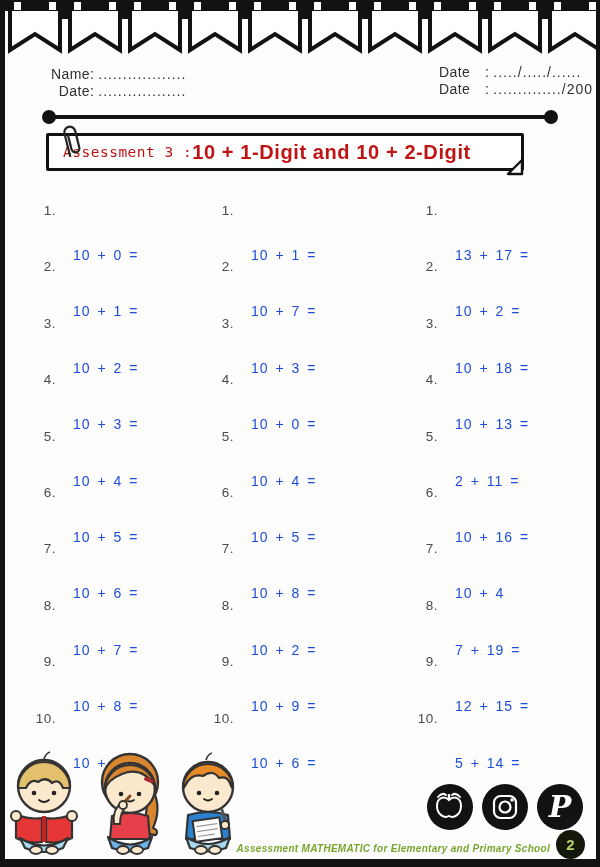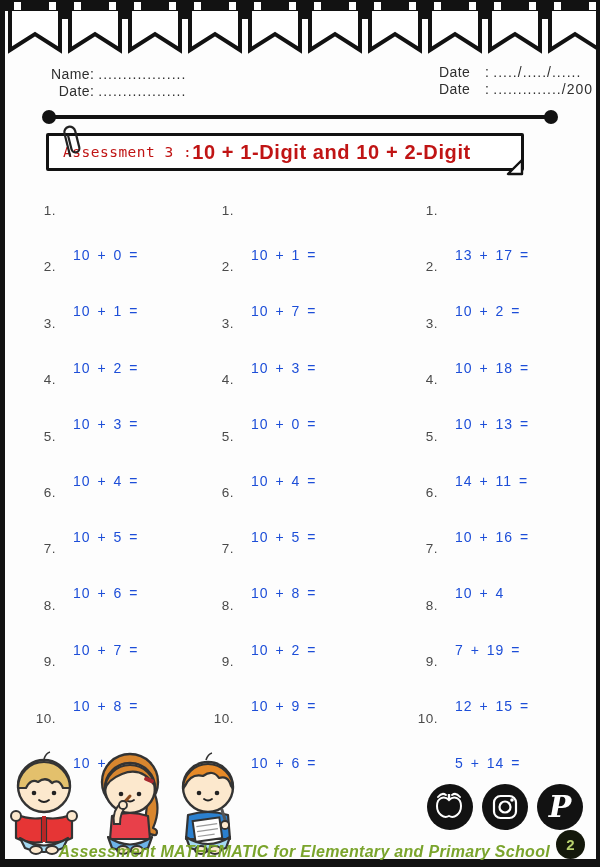--- a/index.html
+++ b/index.html
@@ -44,21 +44,21 @@
   .col-2{left:408px;}
   .prow{height:56.4px;display:flex;align-items:flex-start;}
   .pnum{width:30px;text-align:right;font-size:13.5px;color:#4a4a4a;padding-top:3px;letter-spacing:.5px;}
   .pexpr{margin-left:17px;font-size:14px;color:#1d4ed8;letter-spacing:1px;word-spacing:2px;margin-top:47px;}
 
   .kids{position:absolute;left:6px;top:750px;z-index:2;}
   .social{position:absolute;left:420px;top:781px;z-index:2;}
 
   .footer-text{
     position:absolute;right:50px;top:843px;z-index:8;
-    font-size:16px;font-style:italic;font-weight:bold;color:#7aa42c;letter-spacing:.3px;white-space:nowrap;
+    font-size:10px;font-style:italic;font-weight:bold;color:#7aa42c;letter-spacing:.3px;white-space:nowrap;
   }
   .page-badge{
     position:absolute;left:556px;top:830px;width:29px;height:29px;border-radius:50%;
     background:#14180b;color:#b9d36e;display:flex;align-items:center;justify-content:center;
     font-size:15px;font-weight:bold;z-index:9;
   }
 </style>
 </head>
 <body>
 
@@ -267,21 +267,21 @@
     <div class="prow">
       <span class="pnum">3.</span>
       <span class="pexpr">10 + 18 =</span>
     </div>
     <div class="prow">
       <span class="pnum">4.</span>
       <span class="pexpr">10 + 13 =</span>
     </div>
     <div class="prow">
       <span class="pnum">5.</span>
-      <span class="pexpr">14 + 11 =</span>
+      <span class="pexpr">2 + 11 =</span>
     </div>
     <div class="prow">
       <span class="pnum">6.</span>
       <span class="pexpr">10 + 16 =</span>
     </div>
     <div class="prow">
       <span class="pnum">7.</span>
       <span class="pexpr">10 + 4</span>
     </div>
     <div class="prow">

